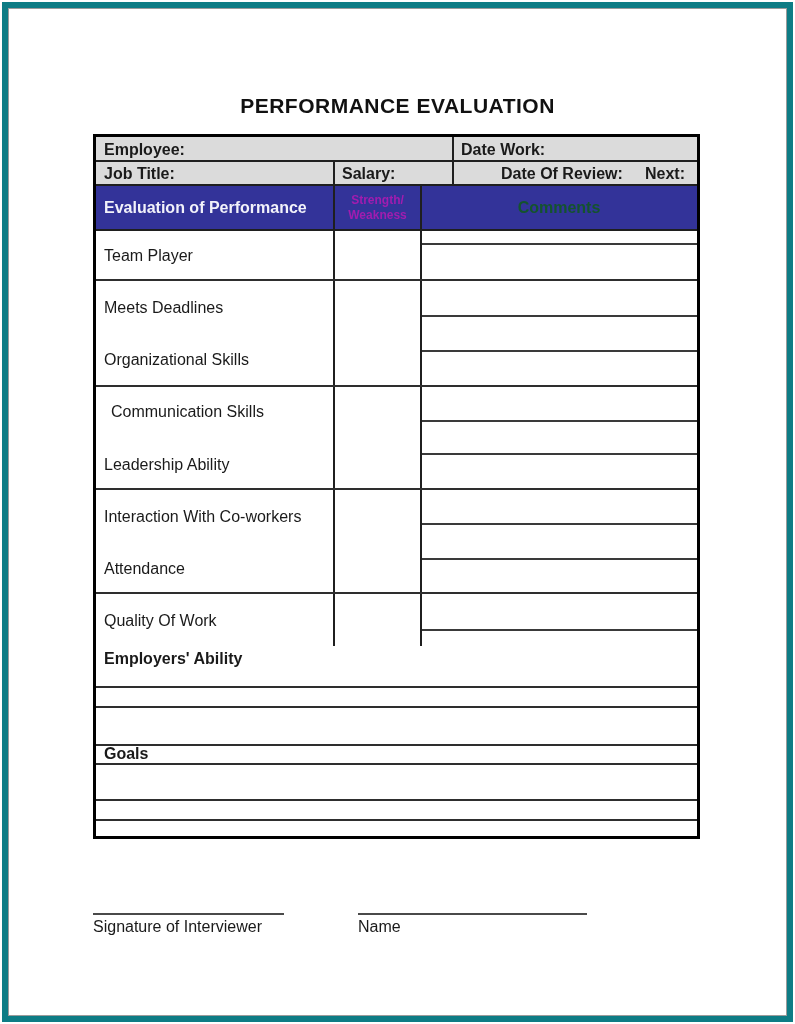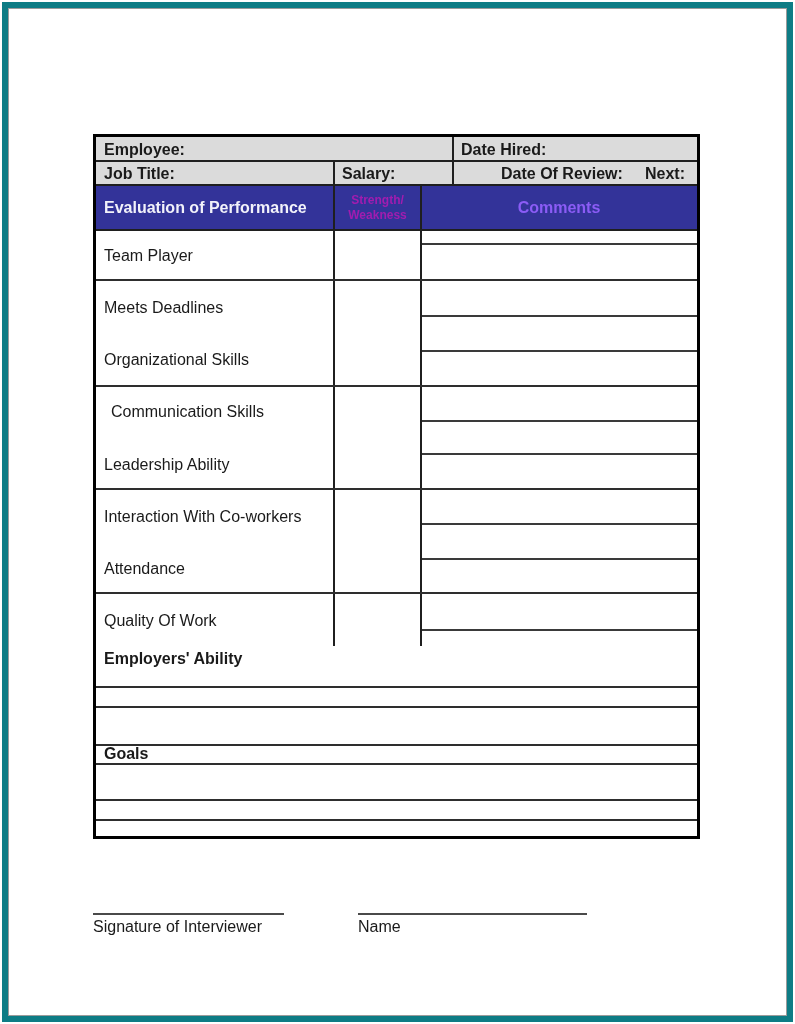--- a/index.html
+++ b/index.html
@@ -33,41 +33,42 @@
     font-size:12px;font-weight:bold;text-align:center;white-space:pre-line;line-height:15px;
   }
   .sig-line{height:2px;background:#4a4a4a;}
 </style>
 </head>
 <body>
 
 <div class="page">
   <div class="frame"></div>
 
+  <div class="title">PERFORMANCE EVALUATION</div>
 
   <div class="eval-table">
 
     <div class="abs grayrow" style="left:0;top:0;width:601px;height:25px;"></div>
     <div class="abs cell-label b" style="left:8px;top:4px;">Employee:</div>
-    <div class="abs cell-label b" style="left:365px;top:4px;">Date Hired:</div>
+    <div class="abs cell-label b" style="left:365px;top:4px;">Date Work:</div>
 
     <div class="abs grayrow" style="left:0;top:25px;width:601px;height:24px;"></div>
     <div class="abs cell-label b" style="left:8px;top:28px;">Job Title:</div>
     <div class="abs cell-label b" style="left:246px;top:28px;text-align:center;">Salary:</div>
     <div class="abs cell-label b" style="left:365px;top:28px;margin-left:40px;">Date Of Review:</div>
     <div class="abs cell-label b" style="left:521px;top:28px;padding-left:28px;">Next:</div>
 
     <div class="abs vline" style="left:356px;top:0;height:49px;"></div>
     <div class="abs vline" style="left:237px;top:25px;height:24px;"></div>
 
     <div class="abs bluehead" style="left:0;top:49px;width:601px;height:45px;"></div>
     <div class="abs cell-label b" style="left:8px;top:62px;color:#f2f2fa;">Evaluation of Performance</div>
     <div class="abs sw-head" style="left:238px;top:56px;width:87px;color:#a21caf;">Strength/
 Weakness</div>
-    <div class="abs cell-label b" style="left:325px;top:62px;width:276px;text-align:center;color:#8b5cf6;">Comments</div>
+    <div class="abs cell-label b" style="left:325px;top:62px;width:276px;text-align:center;color:#14532d;">Comments</div>
 
     <div class="abs vline" style="left:237px;top:49px;height:460px;"></div>
     <div class="abs vline" style="left:324px;top:49px;height:460px;"></div>
 
     <div class="abs hline" style="left:0;top:142px;width:601px;"></div>
     <div class="abs hline" style="left:0;top:248px;width:601px;"></div>
     <div class="abs hline" style="left:0;top:351px;width:601px;"></div>
     <div class="abs hline" style="left:0;top:455px;width:601px;"></div>
 
     <div class="abs hline-light" style="left:326px;top:106px;width:275px;"></div>

